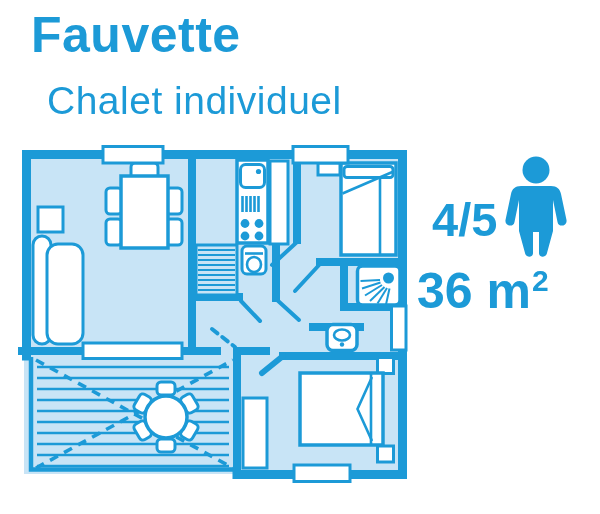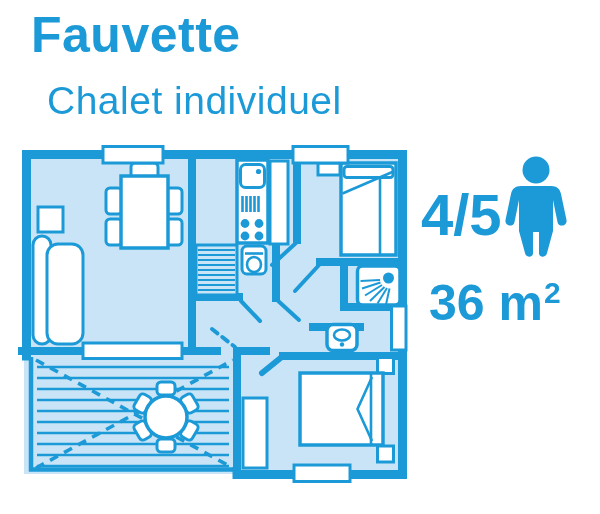--- a/index.html
+++ b/index.html
@@ -17,25 +17,25 @@
   .stage{position:absolute;inset:0;width:484px;height:514px;}
   .title{
     position:absolute;left:31px;top:6px;margin:0;
     font-size:50px;font-weight:700;color:var(--accent);letter-spacing:.5px;
   }
   .subtitle{
     position:absolute;left:31px;top:63px;margin:16px;
     font-size:39px;font-weight:400;color:var(--accent);letter-spacing:.5px;
   }
   .capacity{
-    position:absolute;left:417px;top:177px;margin:4px;
-    font-size:58px;font-weight:700;color:var(--accent);
+    position:absolute;left:417px;top:177px;margin:15px;
+    font-size:47px;font-weight:700;color:var(--accent);
   }
   .area{
-    position:absolute;left:417px;top:262px;margin:12px;
+    position:absolute;left:417px;top:262px;margin:0;
     font-size:50px;font-weight:700;color:var(--accent);white-space:nowrap;
   }
   .area .sup{font-size:30px;position:relative;top:-17px;left:1px;}
   svg{position:absolute;left:0;top:0;}
   
   .floor{fill:var(--floor);}
   .wall{stroke:var(--accent);fill:none;}
   .wall-9{stroke-width:9;}
   .wall-8{stroke-width:8;}
   .wall-6{stroke-width:6;}

